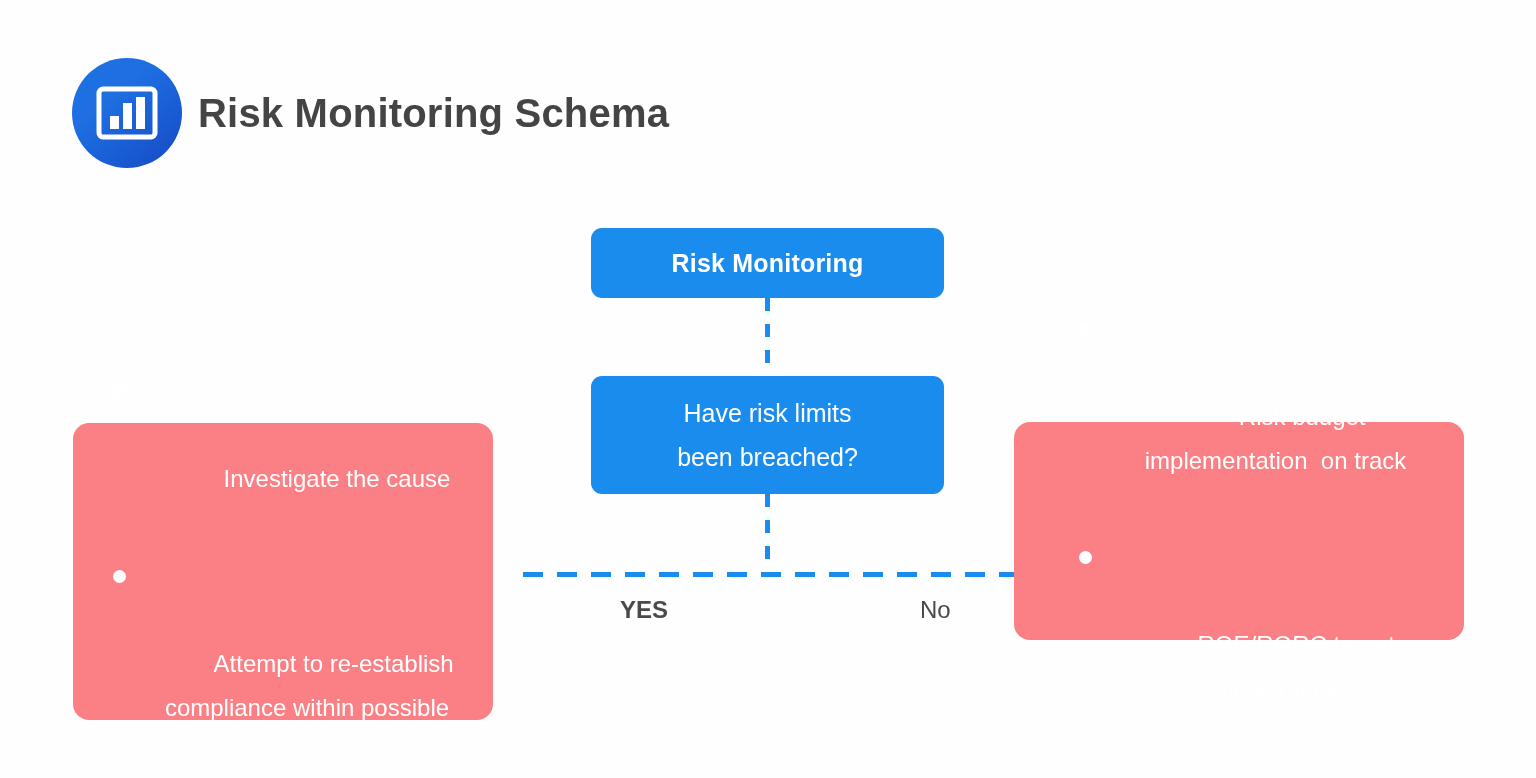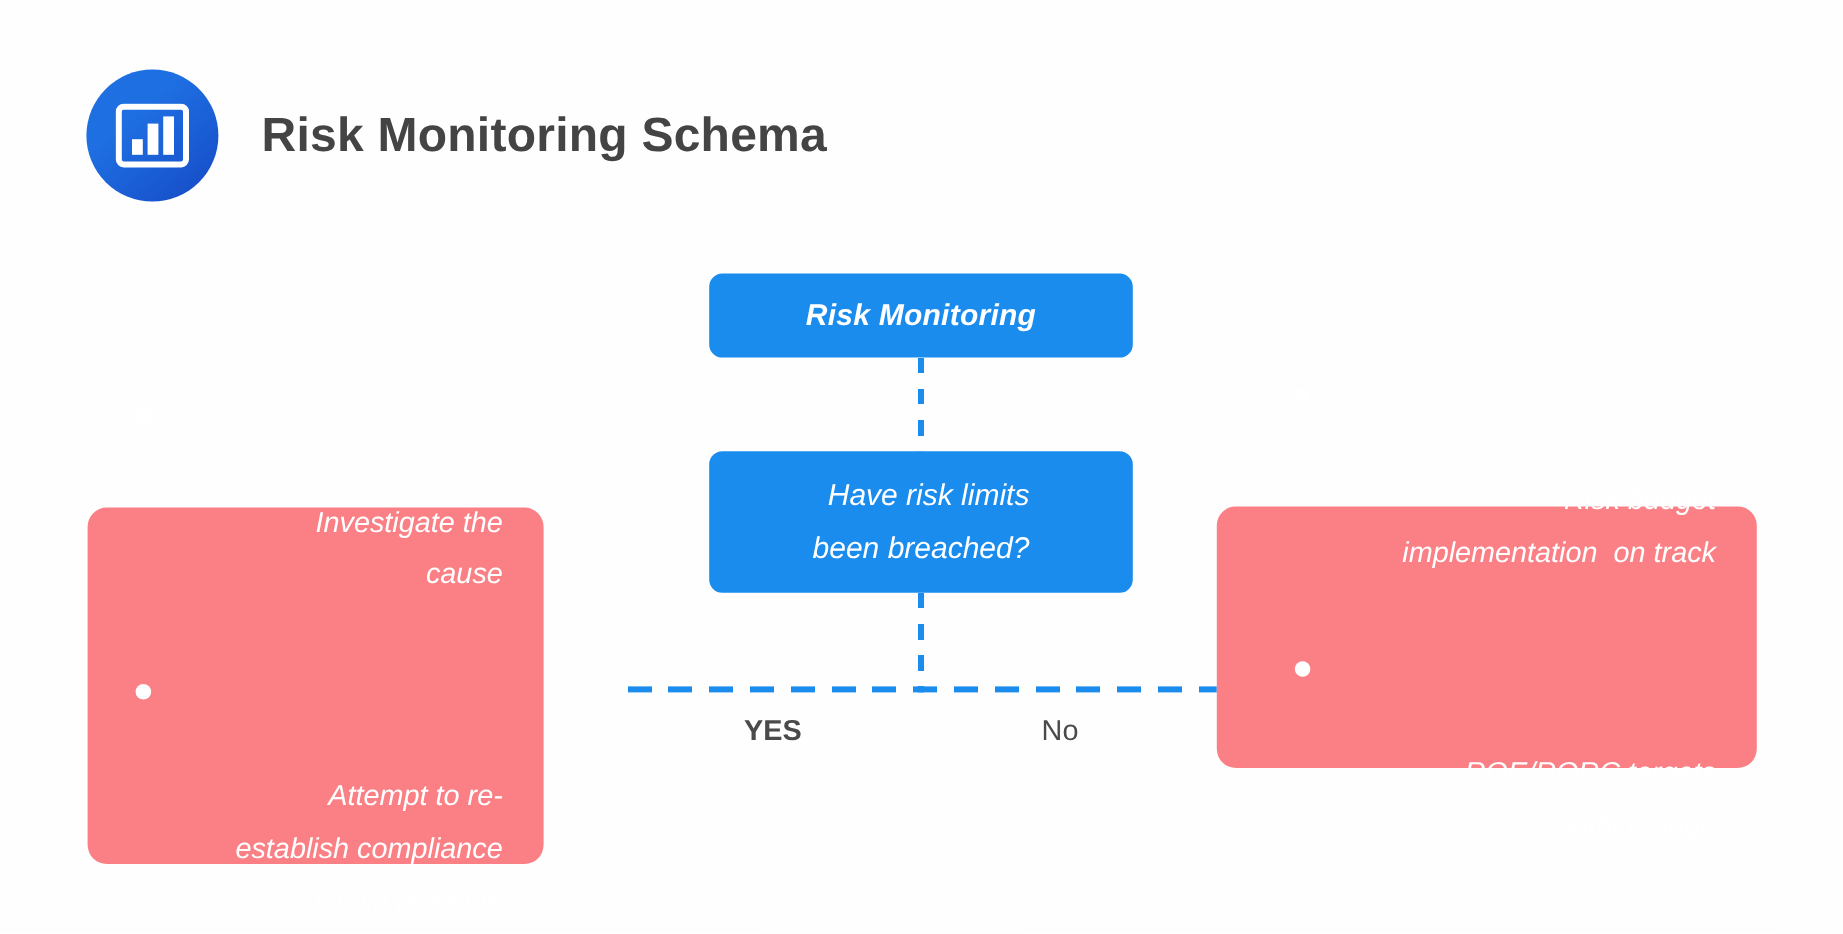--- a/index.html
+++ b/index.html
@@ -19,21 +19,21 @@
     background: #fefefe;
   }
 
   
   #header {
     position: absolute;
     left: 72px;
     top: 58px;
     display: flex;
     align-items: center;
-    gap: 36px;
+    gap: 16px;
   }
 
   #logo-circle {
     width: 110px;
     height: 110px;
     border-radius: 50%;
     background: linear-gradient(140deg, #1f6fe0 0%, #1e6fe2 35%, #1549c4 100%);
     display: flex;
     align-items: center;
     justify-content: center;
@@ -50,22 +50,21 @@
     white-space: nowrap;
   }
 
   
   .node {
     position: absolute;
     border-radius: 11px;
     display: flex;
     align-items: center;
     justify-content: center;
-    text-align: right;
-    font-style: italic;
+    text-align: center;
   }
 
   .node-blue {
     background: #1a8cee;
     color: #ffffff;
   }
 
   .node-pink {
     background: #fa8085;
     color: #ffffff;
@@ -93,21 +92,21 @@
 
   #node-decision .node-text {
     font-size: 25px;
     font-weight: normal;
     line-height: 1.76;
   }
 
   #node-yes-outcome {
     left: 73px;
     top: 423px;
-    width: 380px;
+    width: 420px;
     height: 297px;
     border-radius: 16px;
     align-items: center;
     justify-content: flex-start;
   }
 
   #node-no-outcome {
     left: 1014px;
     top: 422px;
     width: 450px;
@@ -186,21 +185,21 @@
 
   
   .branch-label {
     position: absolute;
     font-size: 24px;
     color: #4a4a4a;
     white-space: nowrap;
   }
 
   #label-yes { left: 620px; top: 596px; font-weight: bold; }
-  #label-no  { left: 868px; top: 596px; }
+  #label-no  { left: 920px; top: 596px; }
 </style>
 </head>
 <body>
 
 <div id="canvas">
 
   <div id="header">
     <div id="logo-circle">
       <span>
         <svg width="62" height="54" viewBox="0 0 62 54" aria-hidden="true">

